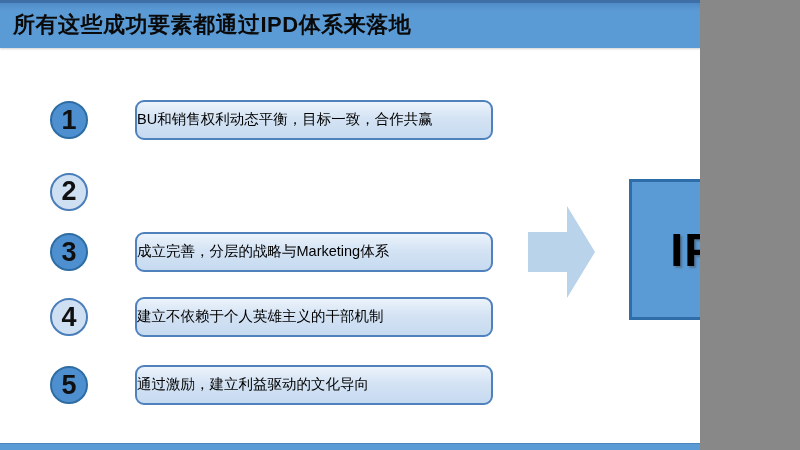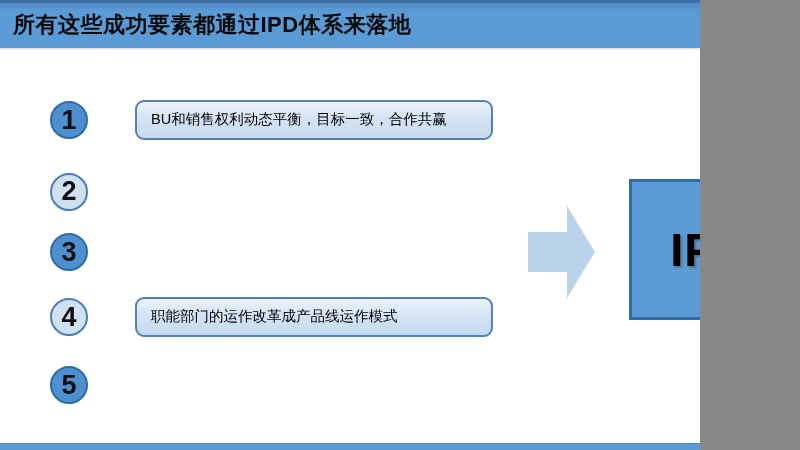--- a/index.html
+++ b/index.html
@@ -25,21 +25,21 @@
     width:38px;height:38px;border-radius:50%;
     display:flex;align-items:center;justify-content:center;
     font-size:27px;font-weight:600;color:#101010;box-sizing:border-box;
   }
   .num-circle.solid{background:#4e8fd0;border:2px solid #2e6da4;}
   .num-circle.light{background:#cfe0f2;border:2px solid #4a7ebb;}
   .textbox{
     position:absolute;left:135px;top:0;bottom:0;width:358px;box-sizing:border-box;
     border:2px solid #4f81bd;border-radius:9px;
     background:linear-gradient(180deg,#ecf3fb 0%,#d4e3f4 45%,#c6daf0 100%);
-    display:flex;align-items:center;padding:2px 14px;
+    display:flex;align-items:center;padding:2px 0;
     font-size:14.5px;line-height:1.35;color:#000;
   }
   
   .arrow-wrap{position:absolute;left:528px;top:206px;width:68px;height:92px;}
   
   .ipd-box{
     position:absolute;left:629px;top:179px;width:164px;height:141px;box-sizing:border-box;
     background:#5b9bd5;border:3px solid #2f6da8;
     display:flex;flex-direction:column;align-items:center;justify-content:center;
     color:#000;font-weight:bold;
@@ -74,34 +74,40 @@
   <div class="step-row" style="top:167px;height:49px;">
     <div class="num-circle light">
       <span>2</span>
     </div>
   </div>
 
   <div class="step-row" style="top:232px;height:40px;">
     <div class="num-circle solid">
       <span>3</span>
     </div>
+    <div class="textbox">
+      <span>成立完善，分层的战略与Marketing体系</span>
+    </div>
   </div>
 
   <div class="step-row" style="top:297px;height:40px;">
     <div class="num-circle light">
       <span>4</span>
     </div>
     <div class="textbox">
-      <span>职能部门的运作改革成产品线运作模式</span>
+      <span>建立不依赖于个人英雄主义的干部机制</span>
     </div>
   </div>
 
   <div class="step-row" style="top:365px;height:40px;">
     <div class="num-circle solid">
       <span>5</span>
+    </div>
+    <div class="textbox">
+      <span>通过激励，建立利益驱动的文化导向</span>
     </div>
   </div>
 
   <div class="arrow-wrap">
     <svg width="68" height="92" viewBox="0 0 68 92" xmlns="http://www.w3.org/2000/svg">
       <polygon points="0,26 39,26 39,0 67,46 39,92 39,66 0,66" fill="#b9d3eb"></polygon>
     </svg>
   </div>
 
   <div class="ipd-box">

